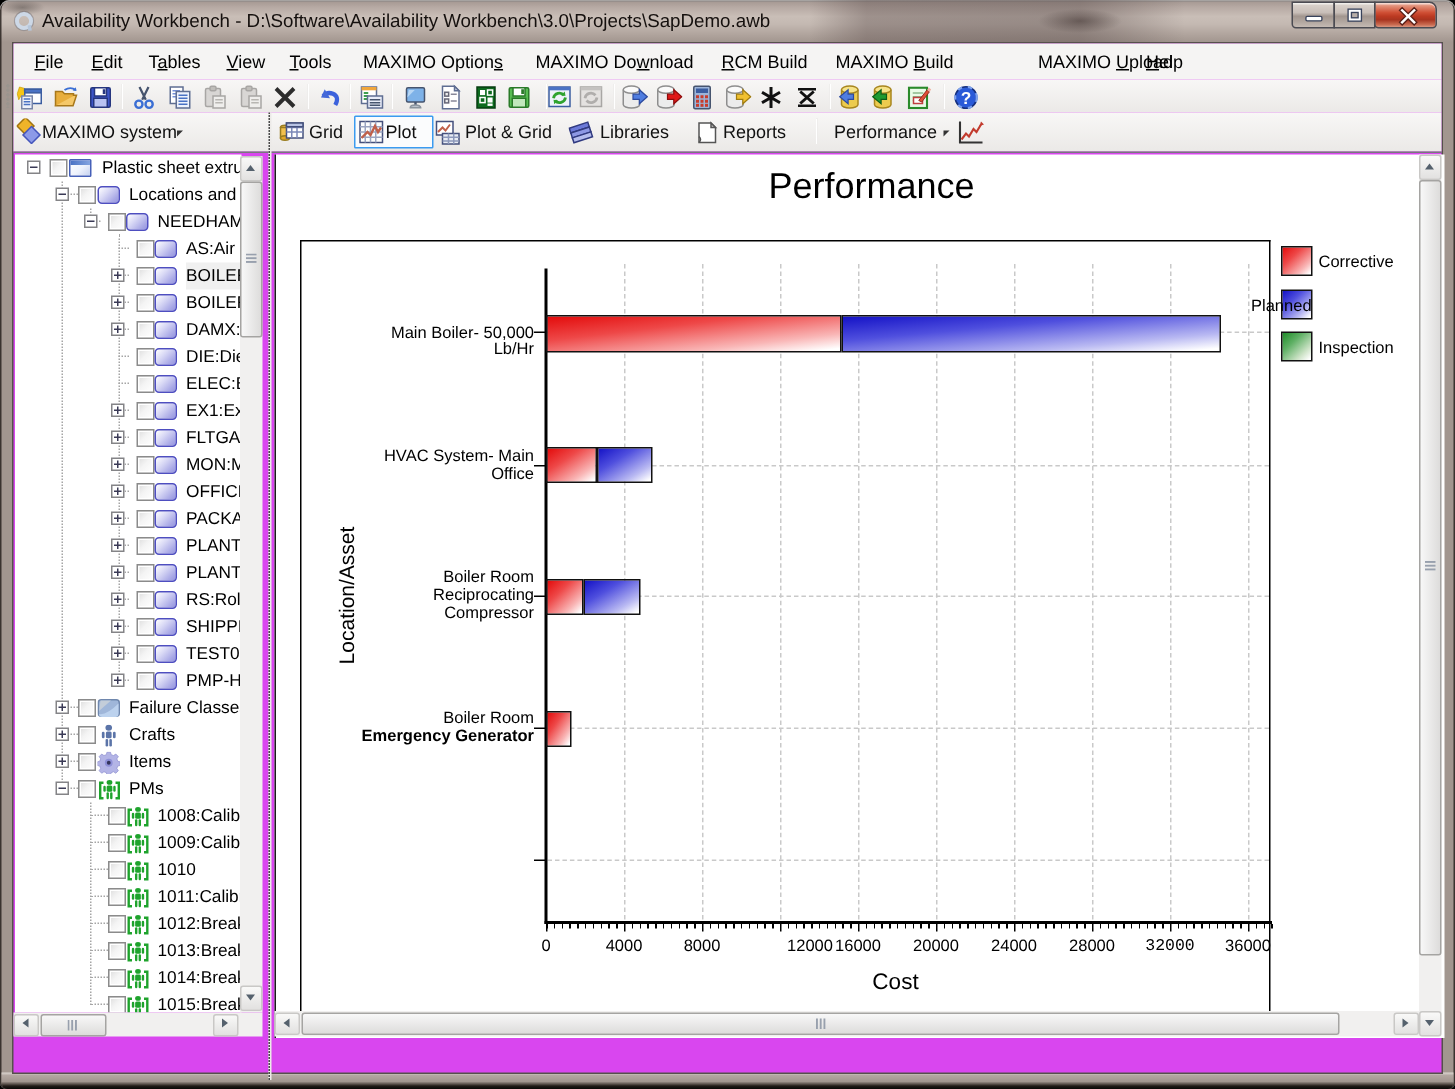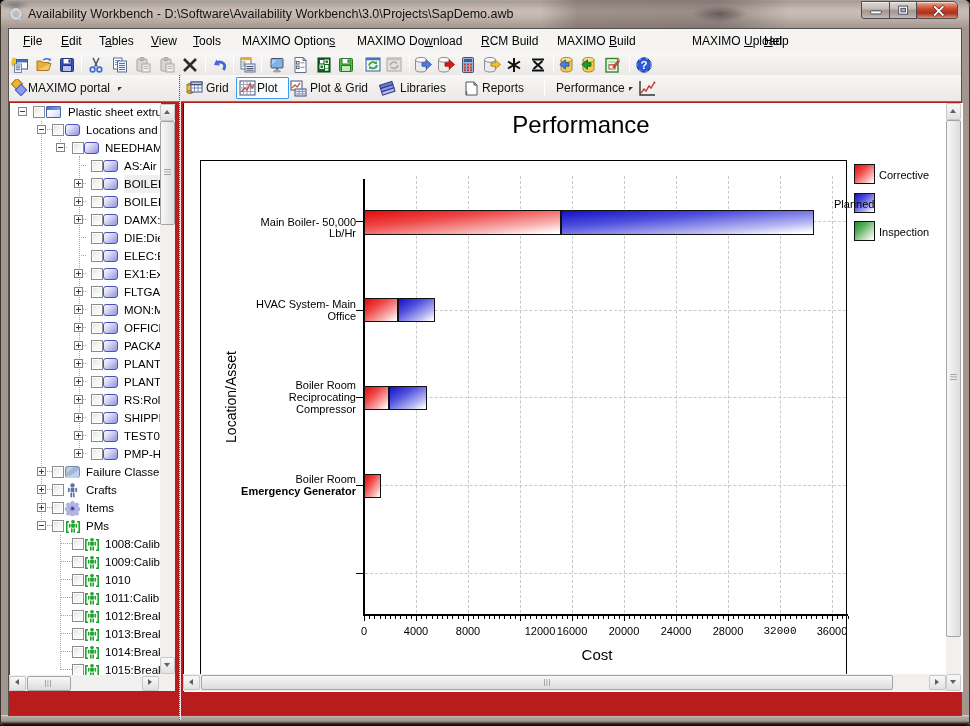--- a/index.html
+++ b/index.html
@@ -22,21 +22,21 @@
 
 #wbtns{position:absolute;left:861px;top:1px;width:97px;height:18px;}
 .wb{position:absolute;top:0;height:18px;border:1px solid #4b4b52;}
 #wb-min{left:0;width:29px;border-radius:0 0 0 3px;background:linear-gradient(180deg,#ddd5cf 0,#c8beb8 40%,#a2968f 55%,#b3a8a1 80%,#c4bab3);box-shadow:inset 0 1px 0 rgba(255,255,255,.6);}
 #wb-max{left:28px;width:28px;background:linear-gradient(180deg,#ddd5cf 0,#c8beb8 40%,#a2968f 55%,#b3a8a1 80%,#c4bab3);box-shadow:inset 0 1px 0 rgba(255,255,255,.6);}
 #wb-close{left:55px;width:42px;border-radius:0 5px 3px 3px;
   background:linear-gradient(180deg,#ecb6a6 0,#e08a72 15%,#cf4f35 40%,#bc3a22 55%,#a83420 70%,#c96a50 90%,#d89580);box-shadow:inset 0 1px 0 rgba(255,255,255,.5);}
 .wbglyph{position:absolute;left:0;top:0;width:100%;height:100%;}
 
 
-#client{position:absolute;left:8px;top:28px;width:954px;height:688px;background:#b91c1c;border:1px solid #55504c;}
+#client{position:absolute;left:8px;top:28px;width:954px;height:688px;background:#d946ef;border:1px solid #55504c;}
 
 
 #menubar{position:absolute;left:0;top:0;width:952px;height:24px;background:#f5f4f3;font-size:12px;color:#000;}
 #menubar span{position:absolute;top:0;height:24px;line-height:24px;white-space:nowrap;}
 
 
 #tb1{position:absolute;left:0;top:24px;width:952px;height:22px;background:linear-gradient(180deg,#f8f7f6,#ebe9e7);}
 #tb2{position:absolute;left:0;top:46px;width:952px;height:27px;background:linear-gradient(180deg,#f8f7f6,#ebe9e7);border-bottom:1px solid #77787c;}
 .tsep{position:absolute;top:2px;width:1px;height:17px;background:#c7c3bf;border-right:1px solid #fff;}
 .grip{position:absolute;width:3px;background-image:radial-gradient(circle at 1.2px 1.2px,#9a948e 1px,rgba(0,0,0,0) 1.2px);background-size:3px 3px;}
@@ -311,21 +311,21 @@
 <div class="tsep" style="left:400px;top:3px"></div>
 <div class="tsep" style="left:544px;top:3px"></div>
 <div class="tsep" style="left:620px;top:3px"></div>
 <div class="grip" style="left:-5px;top:3px;height:16px"></div>
 </div>
   <div id="tb2">
     <div class="t2icon" style="left:2px;top:4px"><svg width="17" height="17" viewBox="0 0 17 17">
           <rect x="2" y="1" width="8" height="8" transform="rotate(45 6 5)" fill="#f0b429" stroke="#a07410"></rect>
           <rect x="6" y="7" width="8" height="8" transform="rotate(45 10 11)" fill="#8c9ae8" stroke="#4455bb"></rect>
         </svg></div>
-    <div class="t2lbl" style="left:19px">MAXIMO portal</div>
+    <div class="t2lbl" style="left:19px">MAXIMO system</div>
     <div class="arr" style="left:109px;top:12px;border-left:-5px solid transparent;border-right:4px solid transparent;border-top:4px solid #333;"></div>
     <div class="t2icon" style="left:177px"><svg width="17" height="17" viewBox="0 0 17 17">
           <ellipse cx="4" cy="5" rx="3" ry="1.5" fill="#f2c14e" stroke="#9a7d20"></ellipse>
           <rect x="1" y="5" width="6" height="7" fill="#f2c14e" stroke="#9a7d20"></rect>
           <ellipse cx="4" cy="12" rx="3" ry="1.5" fill="#e3a82a" stroke="#9a7d20"></ellipse>
           <rect x="5" y="2" width="11" height="10" fill="#fff" stroke="#44507c"></rect>
           <path d="M5 5 h11 M5 8 h11 M8.5 2 v10 M12 2 v10" stroke="#7c89b8"></path>
           <rect x="5" y="2" width="11" height="2.5" fill="#b9c4e4" stroke="#44507c"></rect>
         </svg></div>
     <div class="t2lbl" style="left:197px">Grid</div>

